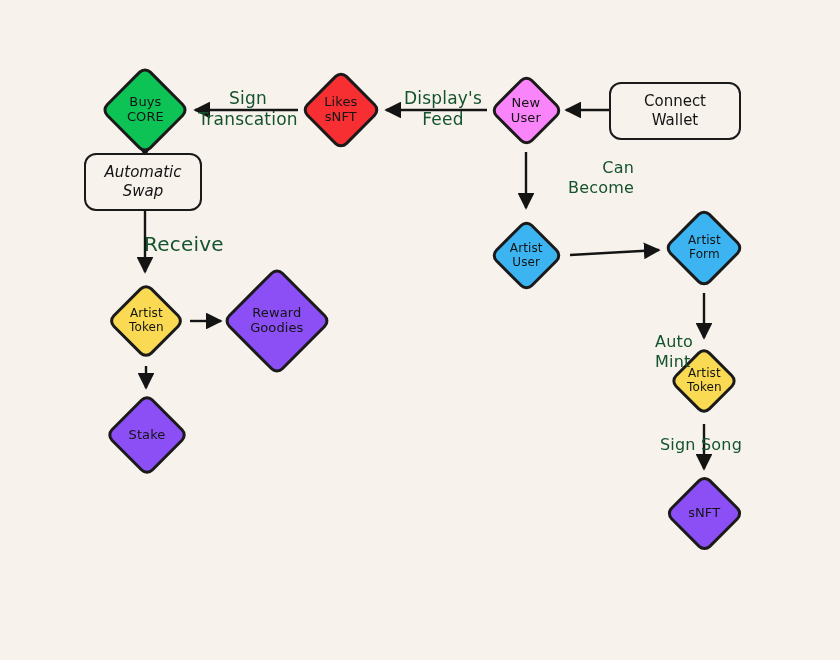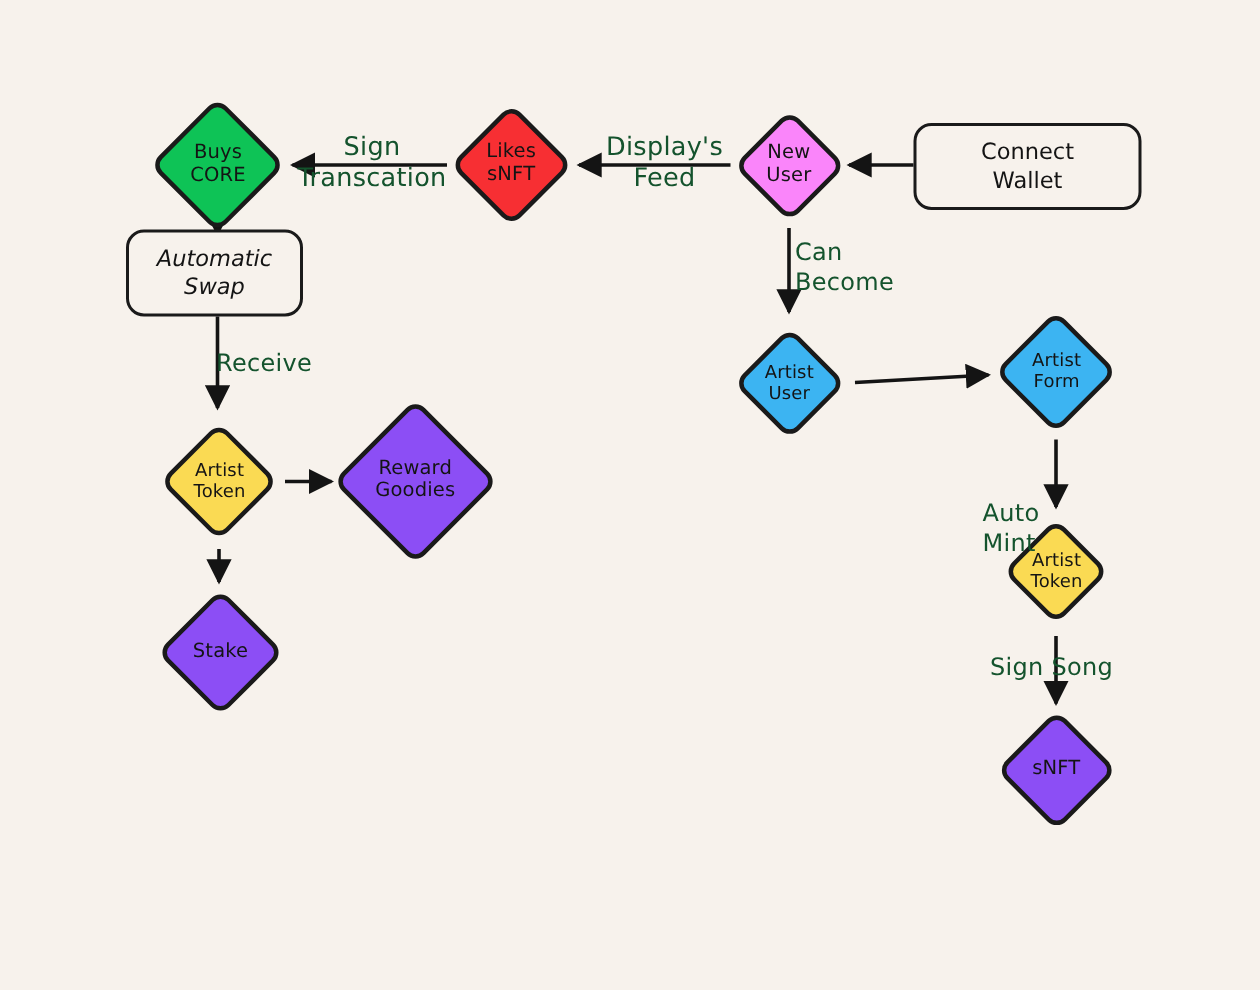--- a/index.html
+++ b/index.html
@@ -98,21 +98,21 @@
 CORE</div>
       </div>
       <div class="node diamond" style="width: 58px; height: 58px; left: 312px; top: 81px; background: rgb(247, 47, 51);">
         <div class="label" style="font-size: 13px;">Likes
 sNFT</div>
       </div>
       <div class="node diamond" style="width: 53px; height: 53px; left: 499.5px; top: 83.5px; background: rgb(250, 133, 250);">
         <div class="label" style="font-size: 13px;">New
 User</div>
       </div>
-      <div class="node rectbox" style="width: 152px; height: 58px; left: 609px; top: 82px; background: rgb(247, 242, 236);">
+      <div class="node rectbox" style="width: 132px; height: 58px; left: 609px; top: 82px; background: rgb(247, 242, 236);">
         <div class="label" style="font-size: 15px;">Connect
 Wallet</div>
       </div>
       <div class="node rectbox" style="width: 118px; height: 58px; left: 84px; top: 153px; background: rgb(247, 242, 236);">
         <div class="label" style="font-size: 15px; font-style: italic;">Automatic
 Swap</div>
       </div>
       <div class="node diamond" style="width: 53px; height: 53px; left: 499.5px; top: 228.5px; background: rgb(60, 180, 242);">
         <div class="label" style="font-size: 12px;">Artist
 User</div>
@@ -138,21 +138,21 @@
       </div>
       <div class="node diamond" style="width: 57px; height: 57px; left: 675.5px; top: 484.5px; background: rgb(140, 78, 245);">
         <div class="label" style="font-size: 13px;">sNFT</div>
       </div>
     </div>
   <div id="edge-label-layer">
       <div class="edge-label" style="left: 398px; top: 88px; width: 90px; font-size: 17px; ">Display's
 Feed</div>
       <div class="edge-label" style="left: 189px; top: 88px; width: 118px; font-size: 17px; text-align: center;">Sign
 Transcation</div>
-      <div class="edge-label" style="left: 144px; top: 232px; width: 96px; font-size: 16px; text-align: left;">Receive</div>
-      <div class="edge-label" style="left: 530px; top: 158px; width: 104px; font-size: 16px; text-align: left;">Can
+      <div class="edge-label" style="left: 144px; top: 232px; width: 96px; font-size: 20px; text-align: left;">Receive</div>
+      <div class="edge-label" style="left: 530px; top: 158px; width: 104px; font-size: 16px; text-align: right;">Can
 Become</div>
       <div class="edge-label" style="left: 655px; top: 288px; width: 48px; font-size: 16px; text-align: left; margin-top: 44px;">Auto
 Mint</div>
       <div class="edge-label" style="left: 660px; top: 435px; width: 96px; font-size: 16px; text-align: left;">Sign Song</div>
     </div>
 
 </div>
 
 </body></html>

